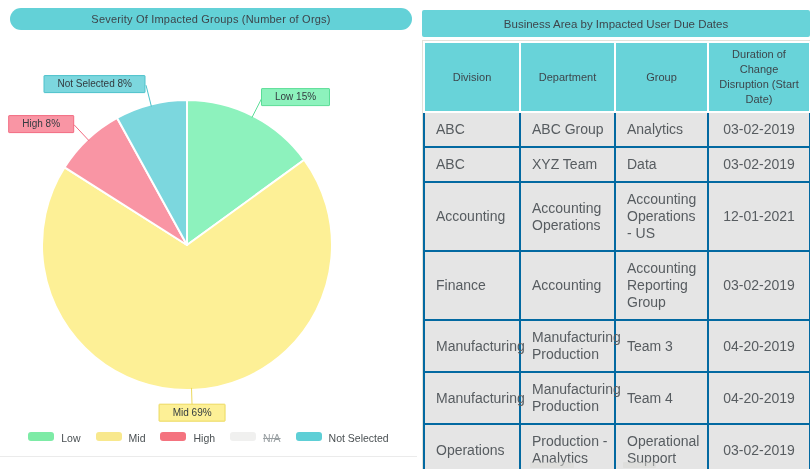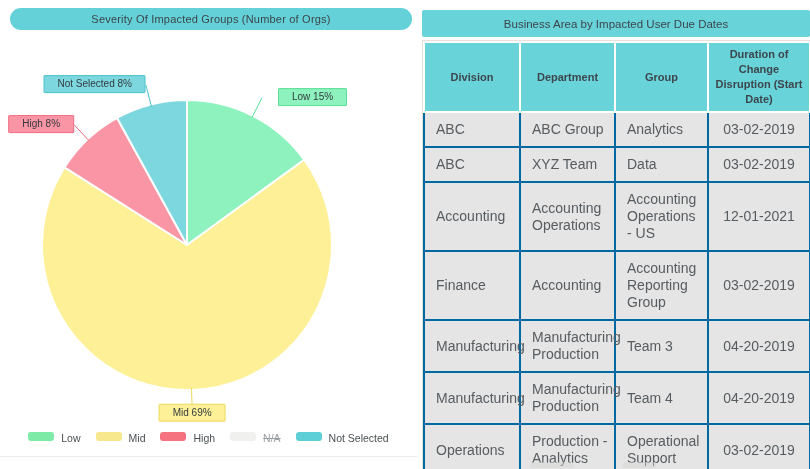--- a/index.html
+++ b/index.html
@@ -35,21 +35,21 @@
   .right-panel { position: absolute; left: 422px; top: 10px; width: 388px; }
   .table-title-bar {
     height: 27px; background: #68d3d9; border-radius: 2px;
     display: flex; align-items: center; justify-content: center;
   }
   .table-title-bar span { font-size: 11.5px; color: #3d464c; }
   .table-wrap { margin-top: 3px; border: 1px solid #e2e2da; }
   table { width: 100%; border-collapse: collapse; table-layout: fixed; }
   th {
     background: #68d3d9; border: 2px solid #ffffff; height: 58px;
-    font-weight: 700; font-size: 11px; color: #3d464c;
+    font-weight: 400; font-size: 11px; color: #3d464c;
     text-align: center; vertical-align: middle; padding: 4px 6px; line-height: 15px;
   }
   td {
     background: #e5e5e5; border: 2px solid #0369a1;
     font-size: 14px; color: #575c60; line-height: 17px;
     padding: 8px 6px 8px 11px; text-align: left; vertical-align: middle;
   }
   td.date-cell { text-align: center; padding: 8px 4px; }
 
   
@@ -70,21 +70,21 @@
       <line x1="251.9" y1="39.6" x2="261.9" y2="20.0" stroke="#5bdd97" stroke-width="1"></line>
       <path d="M 187 167 L 304.3 81.8 A 145 145 0 1 1 64.6 89.3 Z" fill="#fdf096" stroke="#ffffff" stroke-width="2" stroke-linejoin="round"></path>
       <line x1="191.5" y1="309.9" x2="192.2" y2="331.9" stroke="#ecd95e" stroke-width="1"></line>
       <path d="M 187 167 L 64.6 89.3 A 145 145 0 0 1 117.1 39.9 Z" fill="#f995a4" stroke="#ffffff" stroke-width="2" stroke-linejoin="round"></path>
       <line x1="89.1" y1="62.8" x2="74.0" y2="46.7" stroke="#f26a80" stroke-width="1"></line>
       <path d="M 187 167 L 117.1 39.9 A 145 145 0 0 1 187.0 22.0 Z" fill="#7cd7de" stroke="#ffffff" stroke-width="2" stroke-linejoin="round"></path>
       <line x1="151.4" y1="28.5" x2="146.0" y2="7.2" stroke="#4cc2cb" stroke-width="1"></line>
     </svg>
 
   <div id="callouts">
-      <div class="callout" style="background: rgb(141, 242, 189); border-color: rgb(91, 221, 151); left: 278px; top: 97.9839px; transform: translate(0px, -55%);">Low 15%</div>
+      <div class="callout" style="background: rgb(141, 242, 189); border-color: rgb(91, 221, 151); left: 261px; top: 97.9839px; transform: translate(0px, -55%);">Low 15%</div>
       <div class="callout" style="background: rgb(253, 240, 150); border-color: rgb(236, 217, 94); left: 192.183px; top: 409.919px; transform: translate(-50%, -35%);">Mid 69%</div>
       <div class="callout" style="background: rgb(249, 149, 164); border-color: rgb(242, 106, 128); left: 74.0497px; top: 124.72px; transform: translate(-100%, -55%);">High 8%</div>
       <div class="callout" style="background: rgb(124, 215, 222); border-color: rgb(76, 194, 203); left: 145.966px; top: 85.1838px; transform: translate(-100%, -55%);">Not Selected 8%</div>
     </div>
 
   <div class="legend" id="legend">
       <span class="legend-item">
         <span class="legend-swatch" style="background: rgb(125, 235, 166);"></span>
         <span class="legend-label">Low</span>
       </span>

